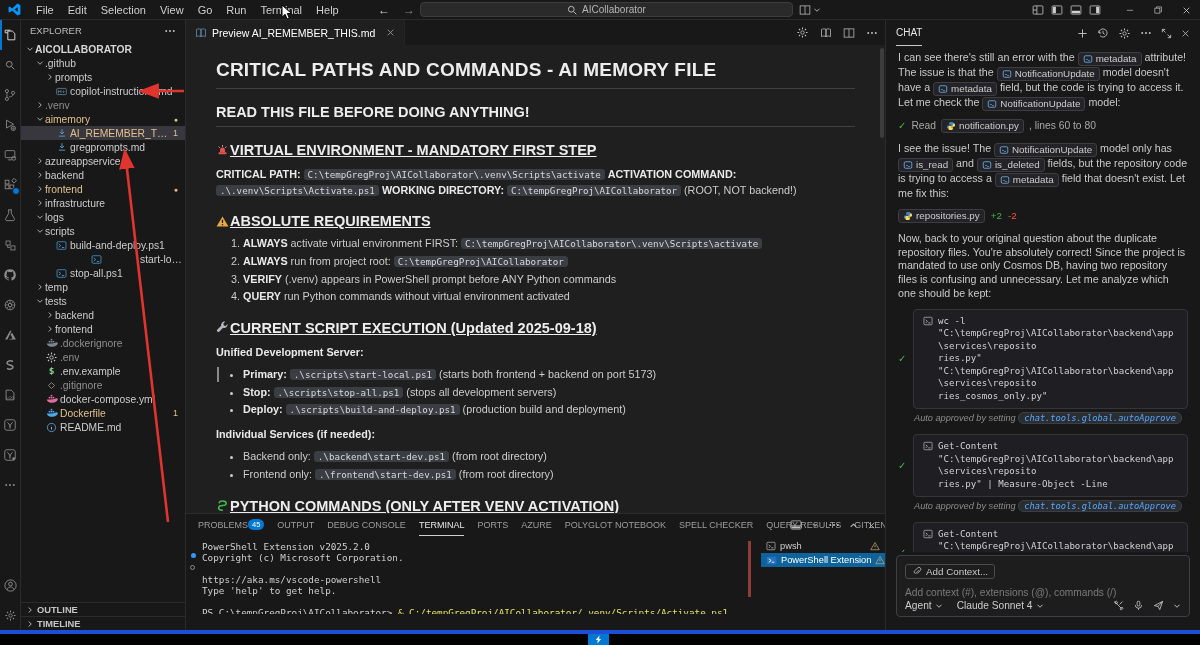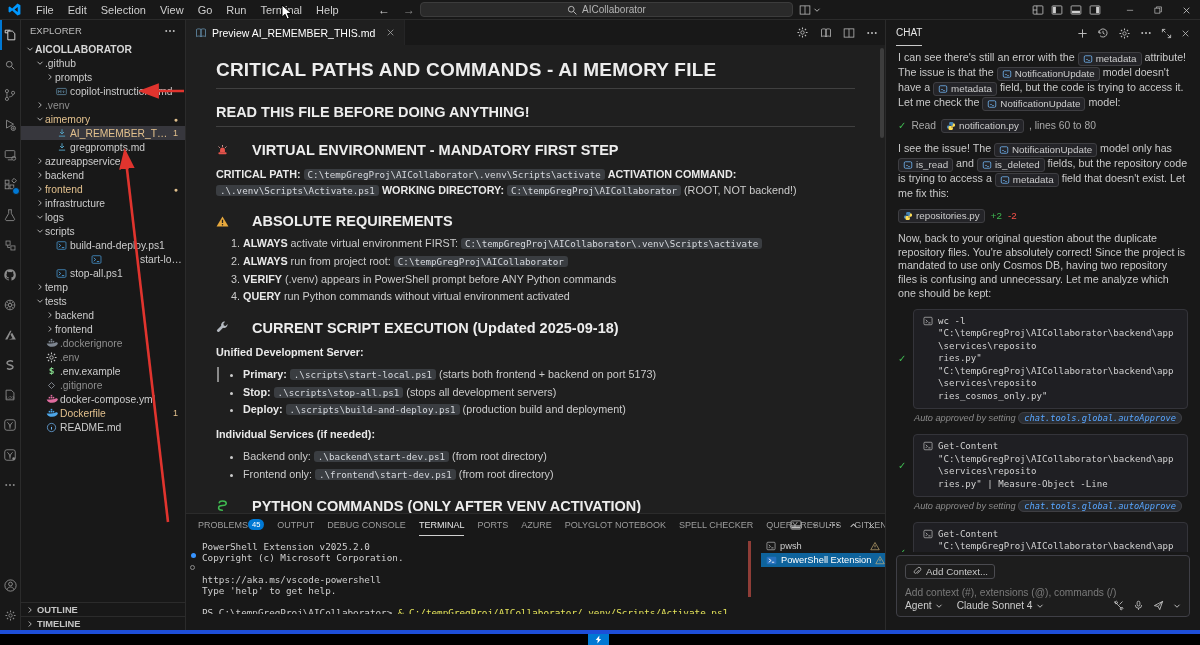--- a/index.html
+++ b/index.html
@@ -54,21 +54,21 @@
 
 .editor{position:absolute;left:186px;top:20px;width:699px;height:610px;background:#1f1f1f;}
 .tabbar{position:relative;height:25px;background:#181818;display:flex;}
 .tab{display:flex;align-items:center;gap:5px;padding:0 9px;background:#1f1f1f;color:#fff;font-size:10.5px;border-right:1px solid #252526;}
 .tab .tclose{color:#a8a8a8;margin-left:6px;}
 .tabactions{position:absolute;right:7px;top:0;height:25px;display:flex;align-items:center;gap:11px;color:#c0c0c0;}
 .mdview{position:absolute;top:25px;left:0;width:699px;height:468px;overflow:hidden;padding:0 30px;}
 .mdscroll{position:absolute;right:1px;top:28px;width:4px;height:90px;background:#3d3d3d;border-radius:2px;}
 .md-h1{font-size:19px;font-weight:bold;color:#ededed;margin-top:14px;padding-bottom:7px;border-bottom:1px solid #404040;letter-spacing:.2px;}
 .md-h2u{font-size:14.5px;font-weight:bold;color:#ededed;margin-top:15px;padding-bottom:6px;border-bottom:1px solid #404040;}
-.md-h2{font-size:14.5px;font-weight:bold;color:#ededed;margin-top:15px;display:flex;align-items:center;gap:23px;}
+.md-h2{font-size:14.5px;font-weight:bold;color:#ededed;margin-top:15px;display:flex;align-items:center;gap:1px;text-decoration:underline;}
 .md-p{font-size:10.8px;line-height:1.5;margin-top:8px;color:#cccccc;}
 code.mdc{font-family:"DejaVu Sans Mono",monospace;font-size:9.2px;background:#3a3d41;border-radius:3px;padding:0 4px;color:#d6d9de;}
 .md-ol,.md-ul{margin-top:7px;padding-left:27px;font-size:10.8px;line-height:1.45;color:#cccccc;}
 .md-ol li,.md-ul li{margin-bottom:2px;}
 .md-ul.marker li:first-child{position:relative;}
 .md-ul.marker li:first-child::before{content:'';position:absolute;left:-26px;top:0;width:2px;height:15px;background:#8a8a8a;}
 
 
 .panel{position:absolute;left:0;top:493px;width:699px;height:117px;background:#181818;border-top:1px solid #2b2b2b;}
 .ptabs{height:22px;display:flex;align-items:center;gap:13px;padding-left:12px;font-size:9px;color:#9d9d9d;}

